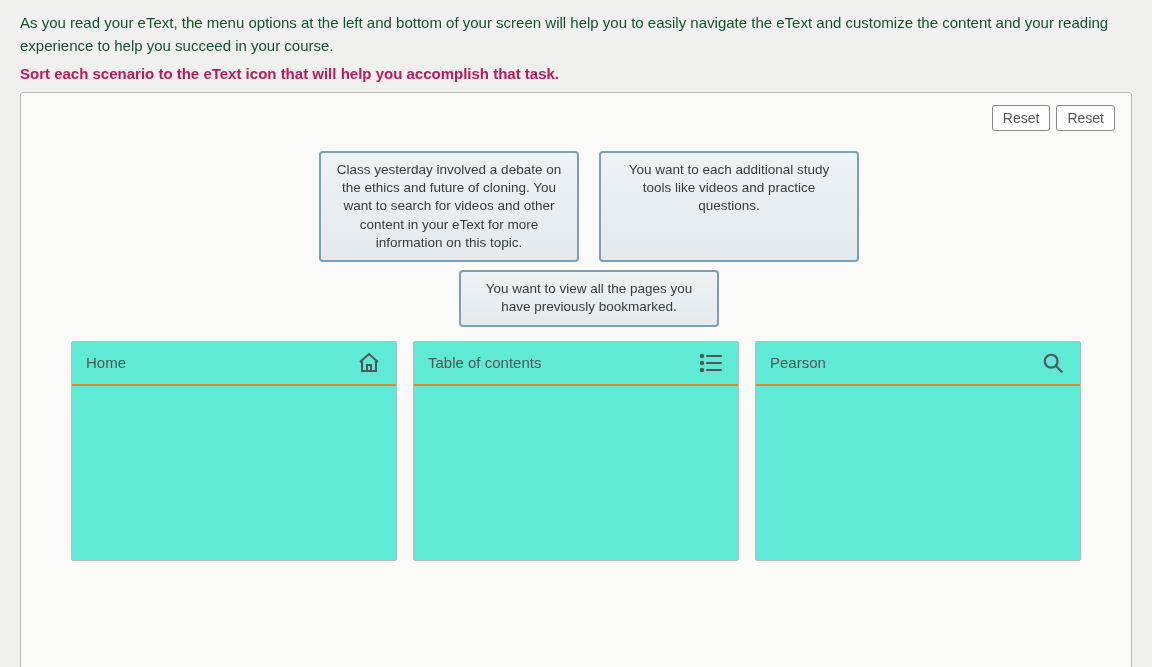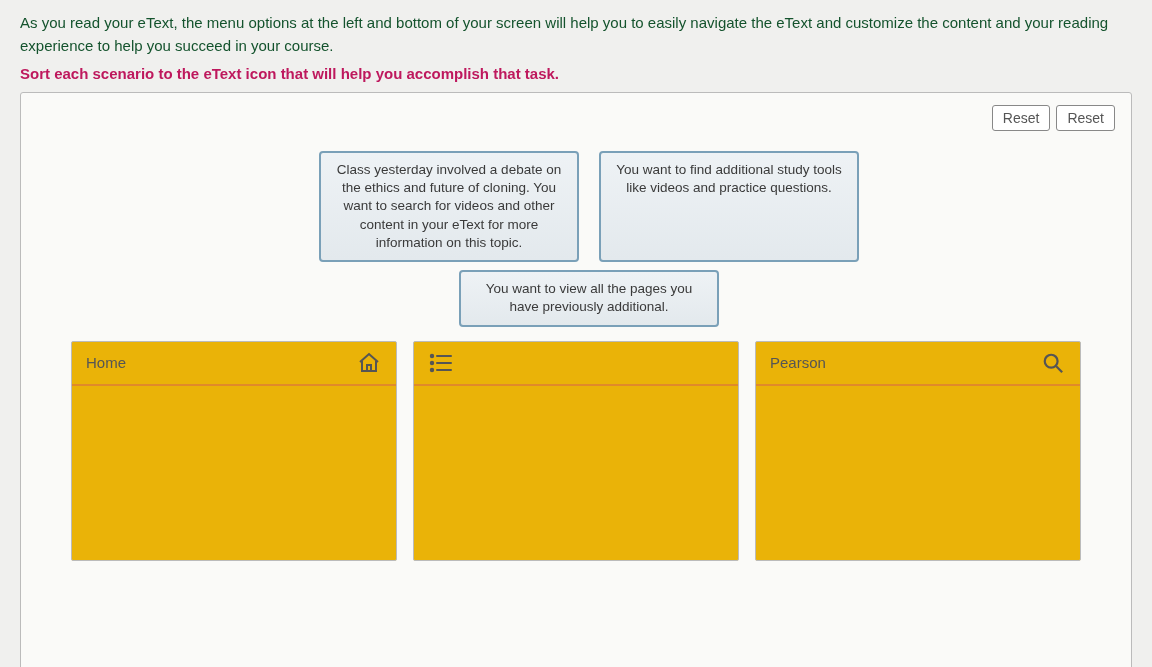--- a/index.html
+++ b/index.html
@@ -84,21 +84,21 @@
     }
     .drop-zones {
       display: flex;
       gap: 16px;
       justify-content: space-between;
       padding: 0 30px;
     }
     .drop-zone {
       flex: 1;
       border: 1px solid #bbb;
-      background: #eab308;
+      background: #5eead4;
       border-radius: 2px;
       height: 220px;
       display: flex;
       flex-direction: column;
     }
     .zone-header {
       display: flex;
       align-items: center;
       justify-content: space-between;
       padding: 8px 14px;
@@ -151,44 +151,45 @@
 <div class="activity-box">
 
   <div class="top-buttons">
     <button class="btn">Reset</button>
     <button class="btn">Reset</button>
   </div>
 
   <div class="cards-area">
     <div class="card-row">
       <div class="card">Class yesterday involved a debate on the ethics and future of cloning. You want to search for videos and other content in your eText for more information on this topic.</div>
-      <div class="card">You want to find additional study tools like videos and practice questions.</div>
+      <div class="card">You want to each additional study tools like videos and practice questions.</div>
     </div>
     <div class="card-row">
-      <div class="card">You want to view all the pages you have previously additional.</div>
+      <div class="card">You want to view all the pages you have previously bookmarked.</div>
     </div>
   </div>
 
   <div class="drop-zones">
 
     <div class="drop-zone">
       <div class="zone-header">
         <span class="title">Home</span>
         <span class="zone-icon">
           <svg width="24" height="24" viewBox="0 0 24 24" fill="none" stroke="#555" stroke-width="2">
             <path d="M3 11 L12 3 L21 11"></path>
             <path d="M5 10 V20 H19 V10"></path>
             <path d="M10 20 V14 H14 V20"></path>
           </svg>
         </span>
       </div>
     </div>
 
     <div class="drop-zone">
       <div class="zone-header">
+        <span class="title">Table of contents</span>
         <span class="zone-icon">
           <svg width="24" height="20" viewBox="0 0 24 20" stroke="#555" stroke-width="2" stroke-linecap="round">
             <circle cx="3" cy="3" r="1.2" fill="#555"></circle>
             <line x1="8" y1="3" x2="22" y2="3"></line>
             <circle cx="3" cy="10" r="1.2" fill="#555"></circle>
             <line x1="8" y1="10" x2="22" y2="10"></line>
             <circle cx="3" cy="17" r="1.2" fill="#555"></circle>
             <line x1="8" y1="17" x2="22" y2="17"></line>
           </svg>
         </span>

